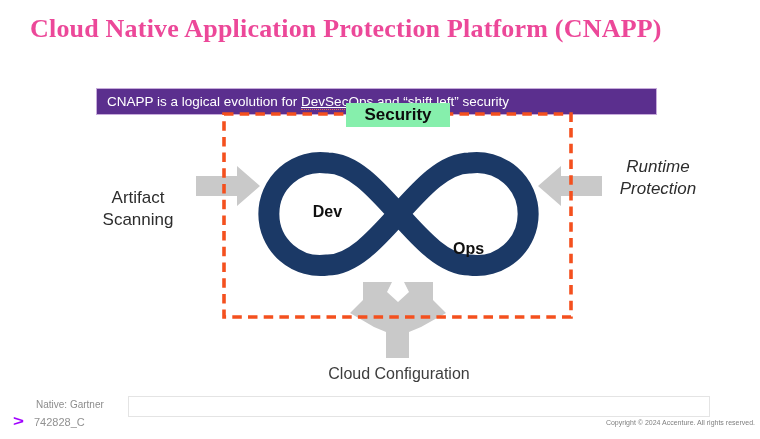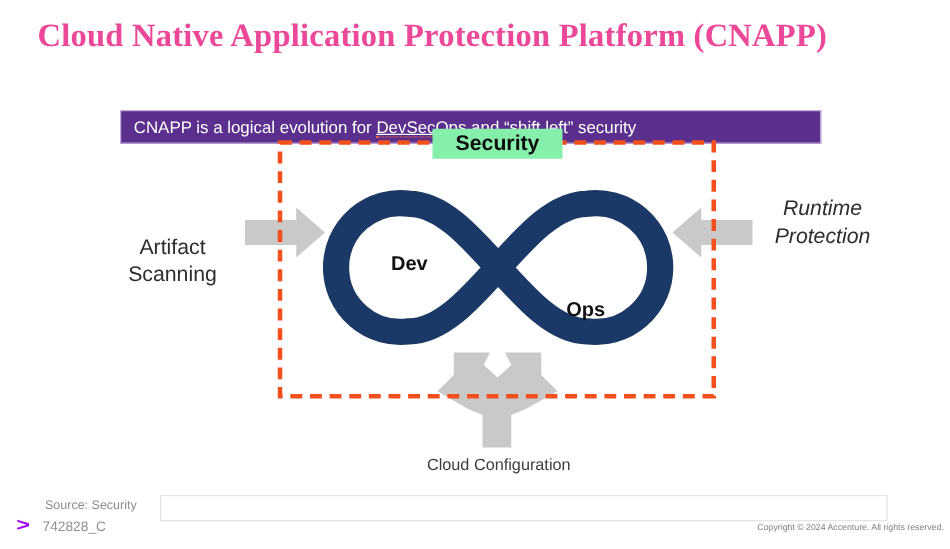--- a/index.html
+++ b/index.html
@@ -36,21 +36,21 @@
   .lbl-dev { left:295px; top:203px; }
   .lbl-ops { left:436px; top:203px;margin-top:37px; }
   .side-label {
     position:absolute; width:116px; text-align:center; z-index:2;
     font-size:17px; line-height:1.28; color:#2d2d2d;
   }
   .lbl-artifact { left:80px;  top:156px;margin-top:31px; }
   .lbl-runtime  { left:600px; top:156px;font-style:italic; }
   .bottom-label {
     position:absolute; left:322px; top:364px; width:154px; z-index:2;
-    text-align:center; font-size:13px; line-height:1.28; color:#3d3d3d;
+    text-align:center; font-size:16px; line-height:1.28; color:#3d3d3d;
   }
   .faint-box {
     position:absolute; left:128px; top:396px; width:580px; height:19px;
     border:1px solid #E4E4E4; background:transparent; z-index:0;
   }
   .source-note {
     position:absolute; left:36px; top:399px; z-index:2;
     font-size:10px; color:#8D8D8D;
   }
   .logo-gt {
@@ -98,18 +98,18 @@
   <div class="security-label">Security</div>
 
   <div class="loop-word lbl-dev">Dev</div>
   <div class="loop-word lbl-ops">Ops</div>
 
   <div class="side-label lbl-artifact">Artifact Scanning</div>
   <div class="side-label lbl-runtime">Runtime Protection</div>
   <div class="bottom-label">Cloud Configuration</div>
 
   <div class="faint-box"></div>
-  <div class="source-note">Source: Security</div>
+  <div class="source-note">Native: Gartner</div>
   <div class="logo-gt">&gt;</div>
   <div class="doc-id">742828_C</div>
   <div class="copyright">Copyright © 2024 Accenture. All rights reserved.</div>
 
 </div>
 
 </body></html>

